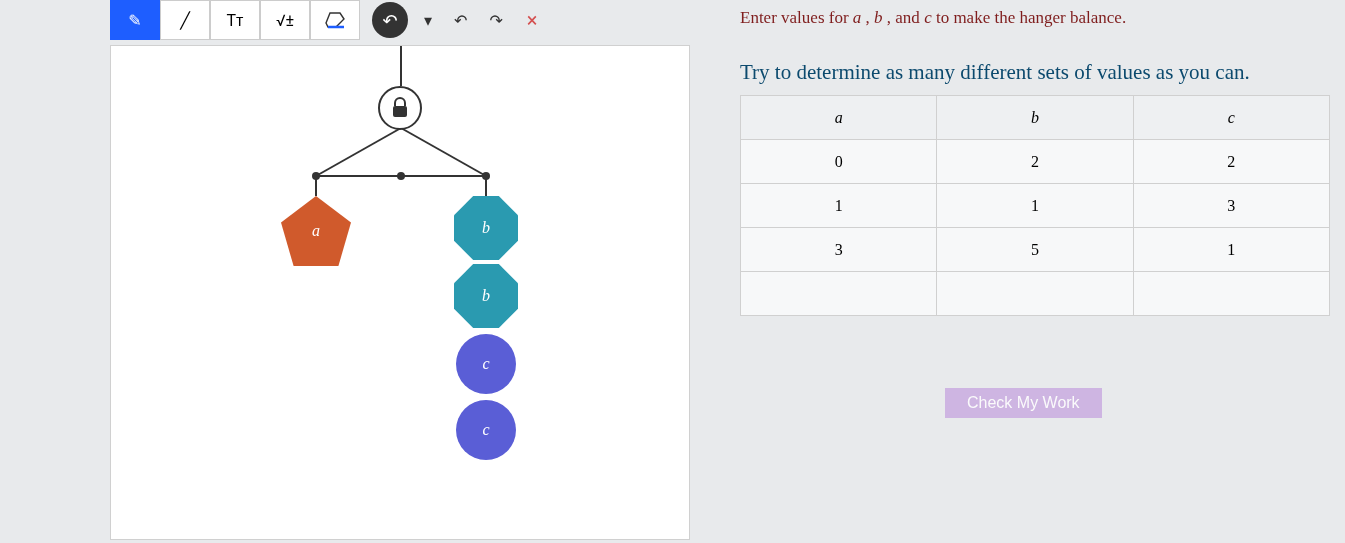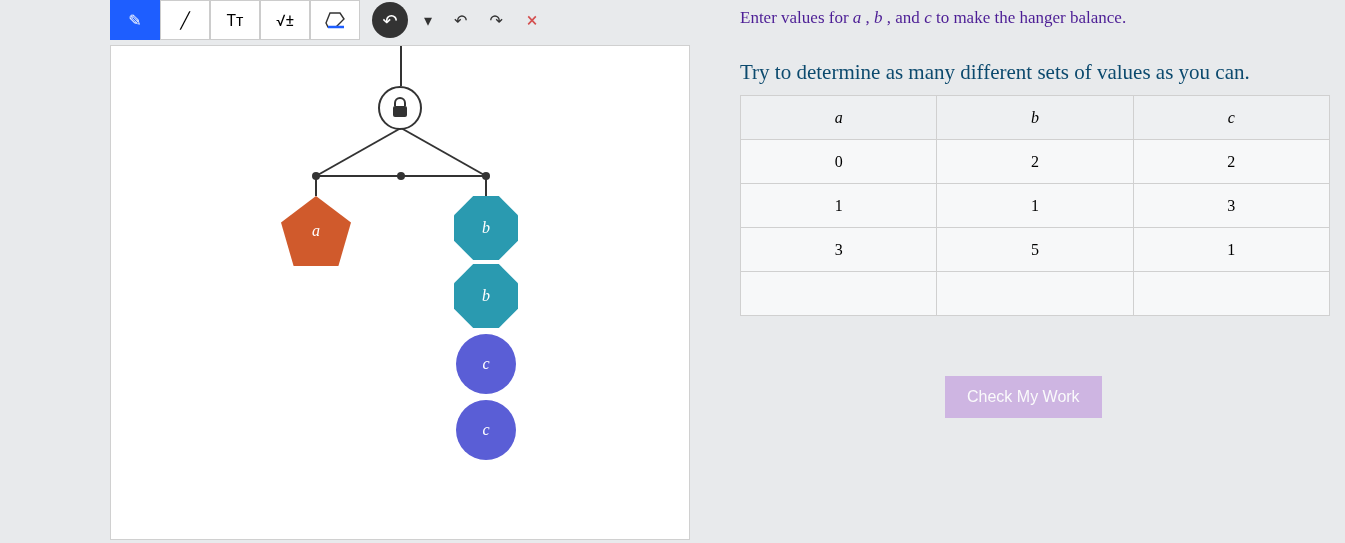--- a/index.html
+++ b/index.html
@@ -60,21 +60,21 @@
   margin-left: 18px;
   color: #d45050;
   font-size: 20px;
   cursor: pointer;
 }
 .instruction-top {
   position: absolute;
   top: 8px;
   left: 740px;
   font-size: 17px;
-  color: #4c1d95;
+  color: #7f1d1d;
   font-family: Georgia, serif;
 }
 .instruction-top .var { font-style: italic; font-family: Georgia, serif; }
 .instruction-sub {
   position: absolute;
   top: 60px;
   left: 740px;
   font-size: 21px;
   color: #0c4a6e;
   font-family: Georgia, serif;
@@ -190,23 +190,23 @@
   width: 100%;
   border: none;
   background: transparent;
   text-align: center;
   font-family: Georgia, serif;
   font-size: 16px;
   outline: none;
 }
 .check-btn {
   position: absolute;
-  top: 376px;
+  top: 388px;
   left: 945px;
-  padding: 12px 22px;
+  padding: 6px 22px;
   background: #c8a8e0;
   color: #fff;
   border: none;
   font-size: 16px;
   cursor: pointer;
   opacity: 0.8;
 }
 </style>
 </head>
 <body>

